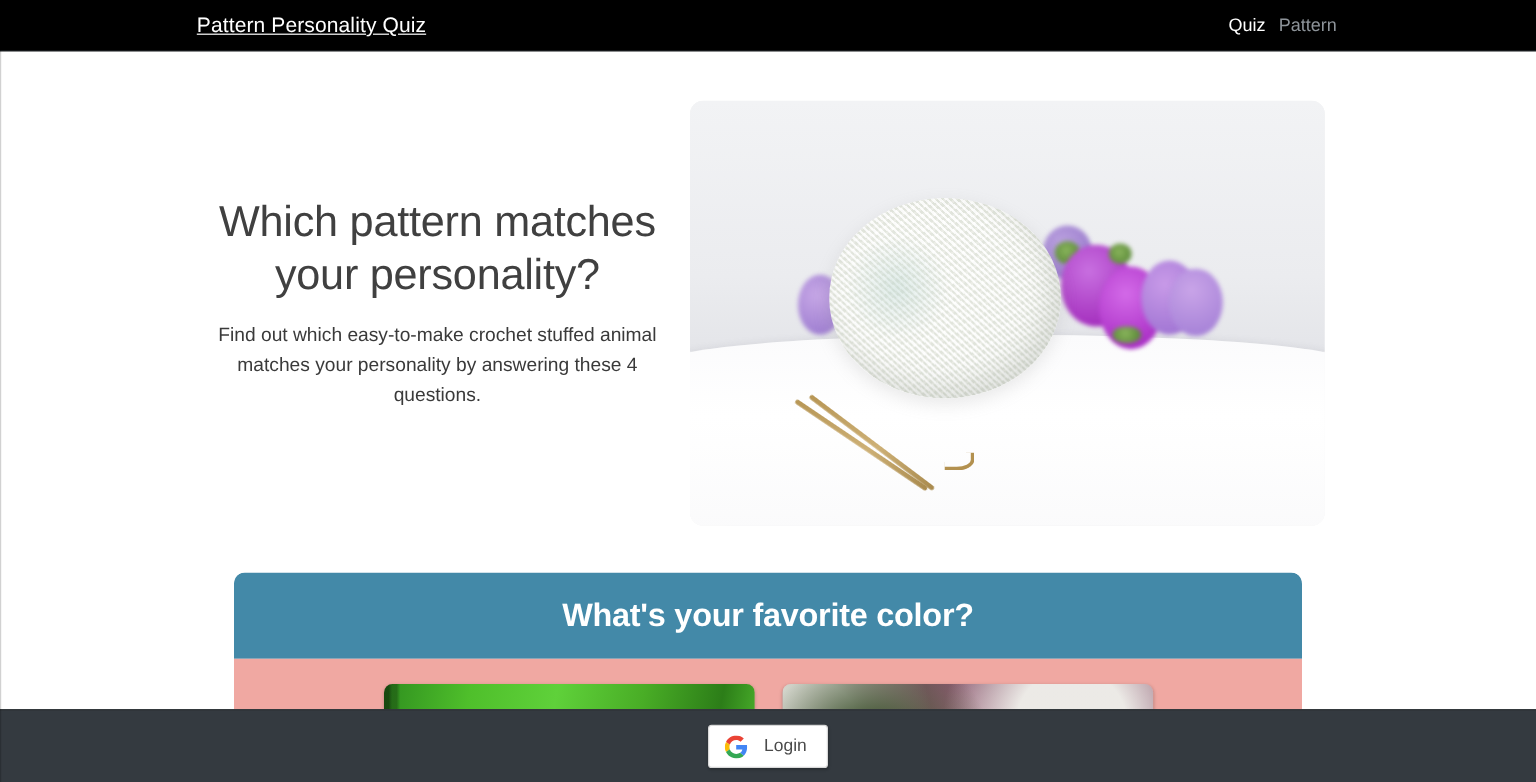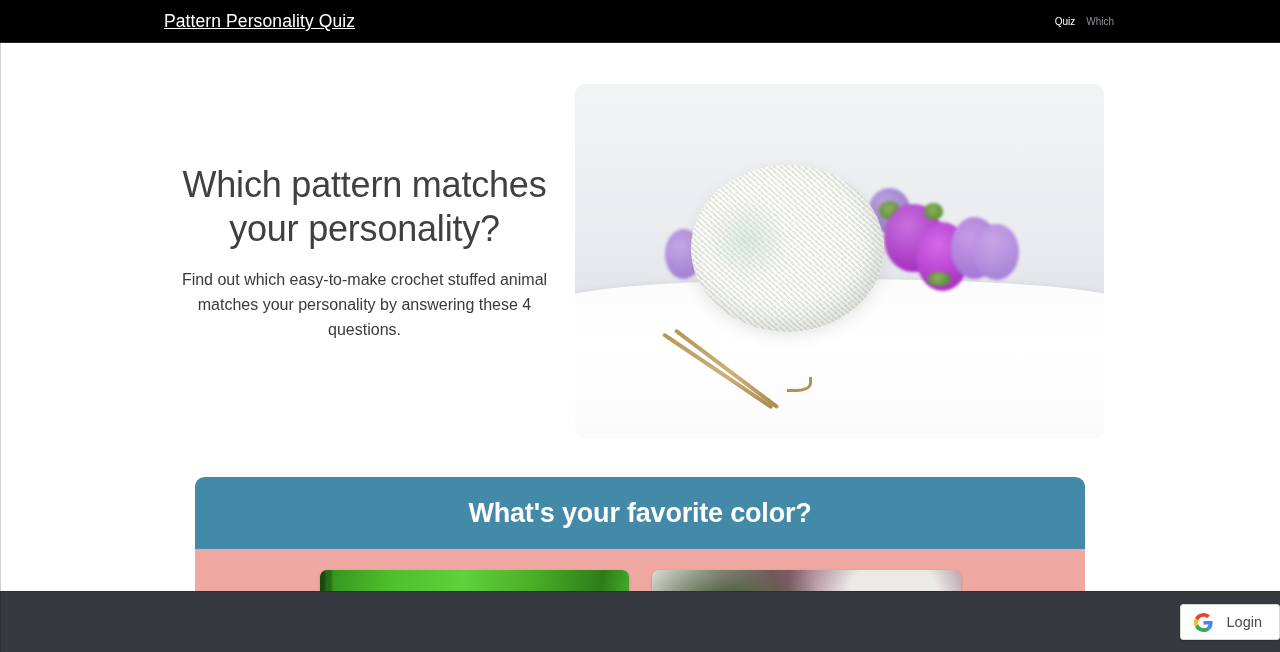--- a/index.html
+++ b/index.html
@@ -45,21 +45,21 @@
   }
   .nav-links {
     position: absolute;
     right: 166px;
     top: 12px;
     display: flex;
     align-items: center;
     gap: 11px;
   }
   .nav-link {
-    font-size: 10px;
+    font-size: 15px;
     line-height: 19px;
     text-decoration: none;
     white-space: nowrap;
   }
   .nav-link.active { color: #ffffff; }
   .nav-link.muted  { color: #8d9399; }
 
   
   .page {
     position: absolute;
@@ -269,21 +269,21 @@
   
   .bottombar {
     position: absolute;
     left: 0; top: 591px;
     width: 1280px;
     height: 61px;
     background: #343a40;
     border-top: 1px solid #2b3034;
     display: flex;
     align-items: center;
-    justify-content: flex-end;
+    justify-content: center;
   }
   .login-btn {
     display: flex;
     align-items: center;
     gap: 14px;
     background: #ffffff;
     border: 1px solid #d8d8d8;
     border-radius: 3px;
     padding: 7px 17px 7px 13px;
     height: 36px;
@@ -307,21 +307,21 @@
 </style>
 </head>
 <body>
 
 <div id="app">
 
   <div class="topbar">
     <a class="brand" href="#">Pattern Personality Quiz</a>
     <div class="nav-links">
       <a class="nav-link active" href="#">Quiz</a>
-      <a class="nav-link muted" href="#">Which</a>
+      <a class="nav-link muted" href="#">Pattern</a>
     </div>
   </div>
 
   <div class="page">
 
     <div class="hero">
 
       <div class="hero-text">
         <h1 class="hero-title">Which pattern matches your personality?</h1>
         <p class="hero-sub">Find out which easy-to-make crochet stuffed animal matches your personality by answering these 4 questions.</p>

